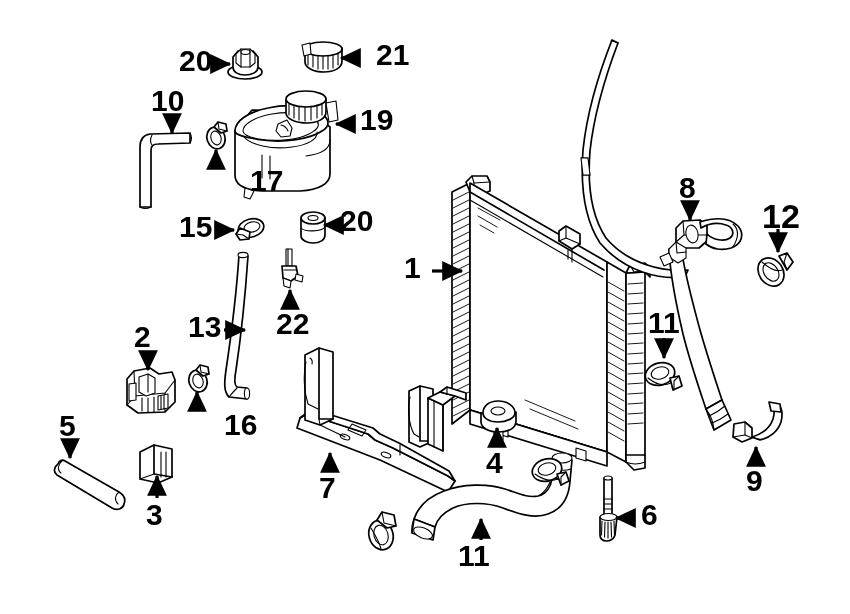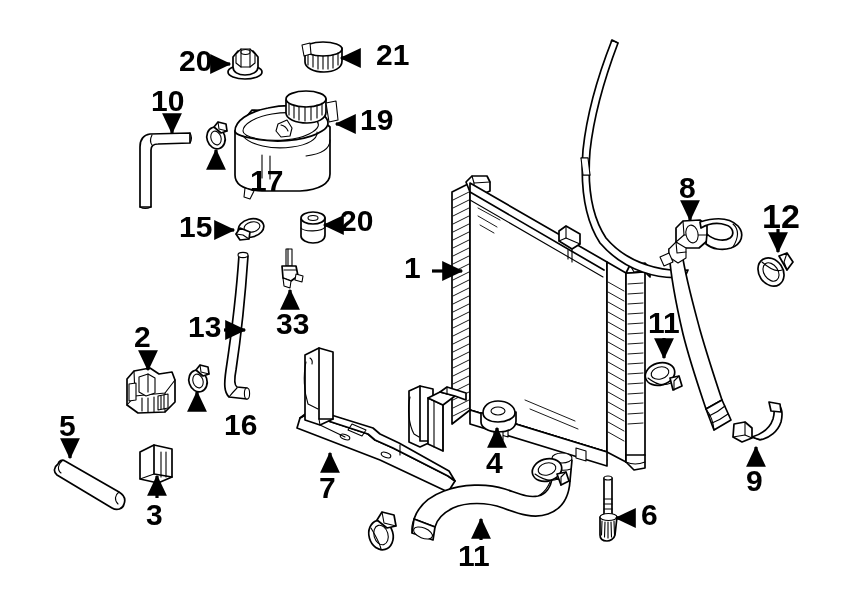--- a/index.html
+++ b/index.html
@@ -576,15 +576,15 @@
   <div class="callout-label" style="left:762px; top:199px; font-size:34px;">12</div>
   <div class="callout-label" style="left:188px; top:312px; font-size:30px;">13</div>
   <div class="callout-label" style="left:151px; top:86px;  font-size:30px;">10</div>
   <div class="callout-label" style="left:179px; top:212px; font-size:30px;">15</div>
   <div class="callout-label" style="left:185px; top:410px; font-size:30px;margin-left:39px;">16</div>
   <div class="callout-label" style="left:203px; top:166px; font-size:30px;margin-left:47px;">17</div>
   <div class="callout-label" style="left:360px; top:105px; font-size:30px;">19</div>
   <div class="callout-label" style="left:340px; top:206px; font-size:30px;">20</div>
   <div class="callout-label" style="left:179px; top:46px;  font-size:30px;">20</div>
   <div class="callout-label" style="left:376px; top:40px;  font-size:30px;">21</div>
-  <div class="callout-label" style="left:276px; top:309px; font-size:30px;">33</div>
+  <div class="callout-label" style="left:276px; top:309px; font-size:30px;">22</div>
 
 </div>
 
 </body></html>

